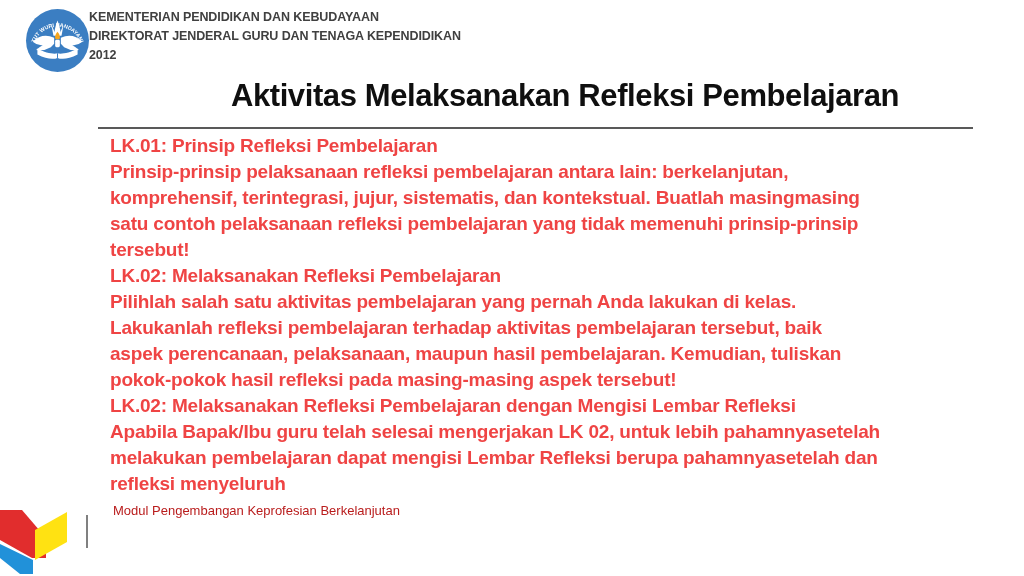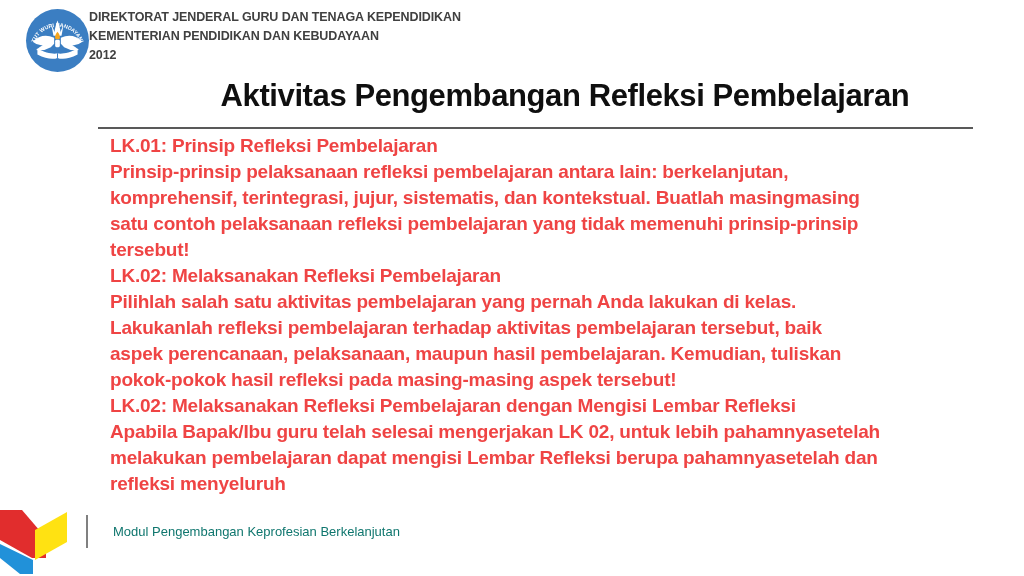--- a/index.html
+++ b/index.html
@@ -59,25 +59,25 @@
   
   .footer-mark { position: absolute; left: 0; top: 500px; width: 100px; height: 76px; }
   .footer-divider {
     position: absolute;
     left: 86px; top: 515px;
     width: 2px; height: 33px;
     background: #808080;
   }
   .footer-text {
     position: absolute;
-    left: 113px; top: 516px;
+    left: 113px; top: 495px;
     height: 31px;
     line-height: 31px;
     font-size: 13px;
-    color: #0f766e;
+    color: #b91c1c;
     white-space: nowrap;
   }
 </style>
 </head>
 <body>
 
 <div class="slide">
 
   <div class="gov-header">
     <svg class="emblem" viewBox="0 0 100 100">
@@ -95,26 +95,26 @@
       <path d="M59,27 L56,43 L52,42 Z" fill="#ffffff"></path>
 
       <path d="M50,37 C46.5,41 45.5,45 47,48 L53,48 C54.5,45 53.5,41 50,37 Z" fill="#f5a51d"></path>
       <rect x="46.5" y="49" width="7" height="11" rx="2" fill="#ffffff"></rect>
 
       <path d="M20,62 C32,69 46,71 50,69 C54,71 68,69 80,62 L80,71 C66,79 54,78 50,76 C46,78 34,79 20,71 Z" fill="#ffffff"></path>
       <line x1="50" y1="69" x2="50" y2="76" stroke="#3b7ec2" stroke-width="1.5"></line>
     </svg>
   </div>
   <div class="gov-lines">
+    <div>KEMENTERIAN PENDIDIKAN DAN KEBUDAYAAN</div>
     <div>DIREKTORAT JENDERAL GURU DAN TENAGA KEPENDIDIKAN</div>
-    <div>KEMENTERIAN PENDIDIKAN DAN KEBUDAYAAN</div>
     <div>2012</div>
   </div>
 
-  <div class="slide-title">Aktivitas Pengembangan Refleksi Pembelajaran</div>
+  <div class="slide-title">Aktivitas Melaksanakan Refleksi Pembelajaran</div>
   <div class="title-rule"></div>
 
   <div class="content">
     <div class="section-heading">LK.01: Prinsip Refleksi Pembelajaran</div>
     <div class="section-body">Prinsip-prinsip pelaksanaan refleksi pembelajaran antara lain: berkelanjutan,
 komprehensif, terintegrasi, jujur, sistematis, dan kontekstual. Buatlah masingmasing
 satu contoh pelaksanaan refleksi pembelajaran yang tidak memenuhi prinsip-prinsip
 tersebut!</div>
     <div class="section-heading">LK.02: Melaksanakan Refleksi Pembelajaran</div>
     <div class="section-body">Pilihlah salah satu aktivitas pembelajaran yang pernah Anda lakukan di kelas.

